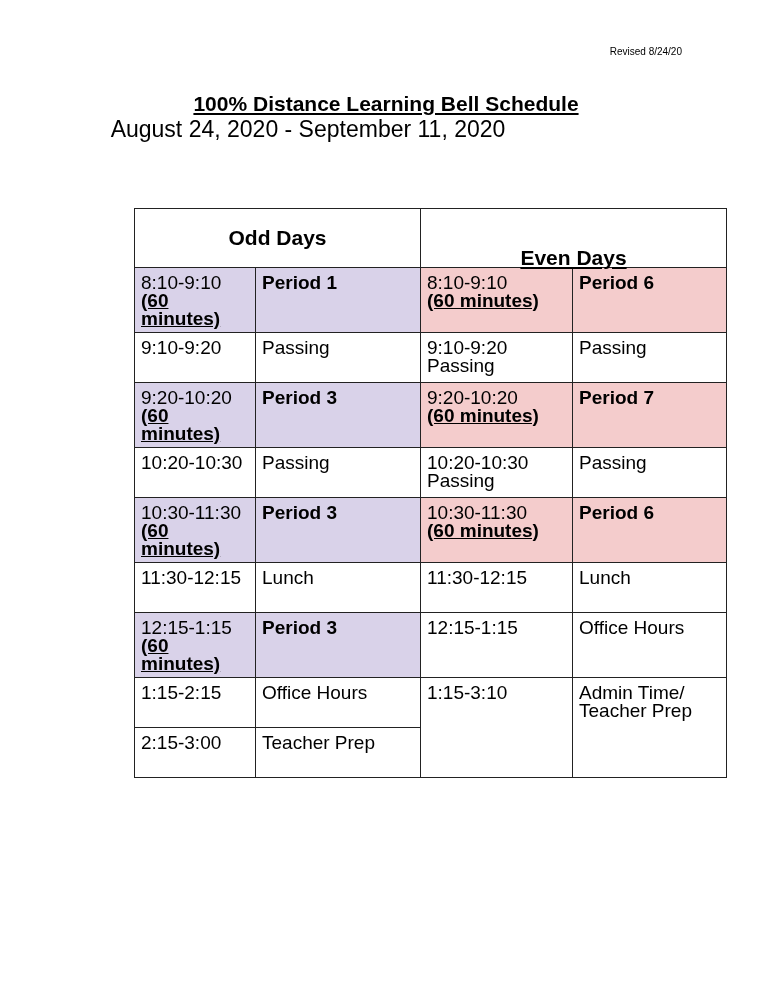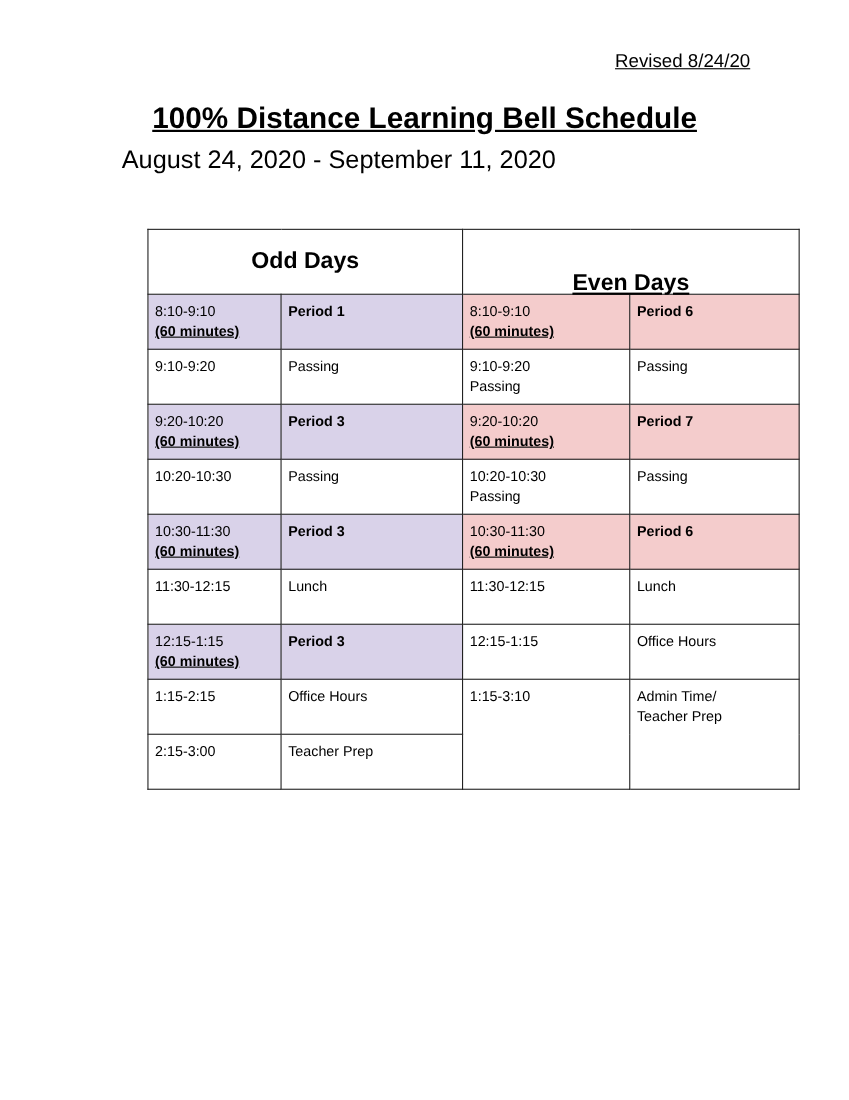--- a/index.html
+++ b/index.html
@@ -1,21 +1,21 @@
 <!DOCTYPE html>
 <html><head>
 <meta charset="utf-8">
 <style>
   html, body { margin: 0; padding: 0; background: #ffffff; }
   body { width: 772px; height: 1000px; position: relative; font-family: "Liberation Sans", sans-serif; color: #000; overflow: hidden; }
-  .revised { position: absolute; top: 46px; right: 90px; font-size: 17px; text-decoration: underline; }
-  .title { position: absolute; top: 92px; left: 0; width: 772px; text-align: center; font-size: 27px; font-weight: bold; text-decoration: underline; }
-  .subtitle { position: absolute; top: 132px; left: 0; width: 616px; text-align: center; font-size: 23px; }
+  .revised { position: absolute; top: 46px; right: 90px; font-size: 10px; }
+  .title { position: absolute; top: 92px; left: 0; width: 772px; text-align: center; font-size: 21px; font-weight: bold; text-decoration: underline; }
+  .subtitle { position: absolute; top: 116px; left: 0; width: 616px; text-align: center; font-size: 23px; }
   table.sched { position: absolute; top: 208px; left: 90px; border-collapse: collapse; width: 592px; table-layout: fixed; margin-left: 44px; }
-  table.sched td { border: 1.5px solid #222; vertical-align: top; font-size: 13px; line-height: 18px; padding: 6px 6px 4px 6px; height: 39px; }
+  table.sched td { border: 1.5px solid #222; vertical-align: top; font-size: 19px; line-height: 18px; padding: 6px 6px 4px 6px; height: 39px; }
   table.sched td.hdr { height: 58px; font-size: 21px; font-weight: bold; text-align: center; padding: 0; }
   td.hdr.odd { vertical-align: middle; padding-bottom: 2px; }
   td.hdr.even { vertical-align: bottom; padding-bottom: 6px; text-decoration: underline; }
   .purple { background: #d9d2e9; }
   .pink { background: #f4cccc; }
   .period { font-weight: bold; font-size: 17px; }
   .bold { font-weight: bold; display: block; text-decoration: underline; }
   .line { display: block; }
 </style>
 </head>

